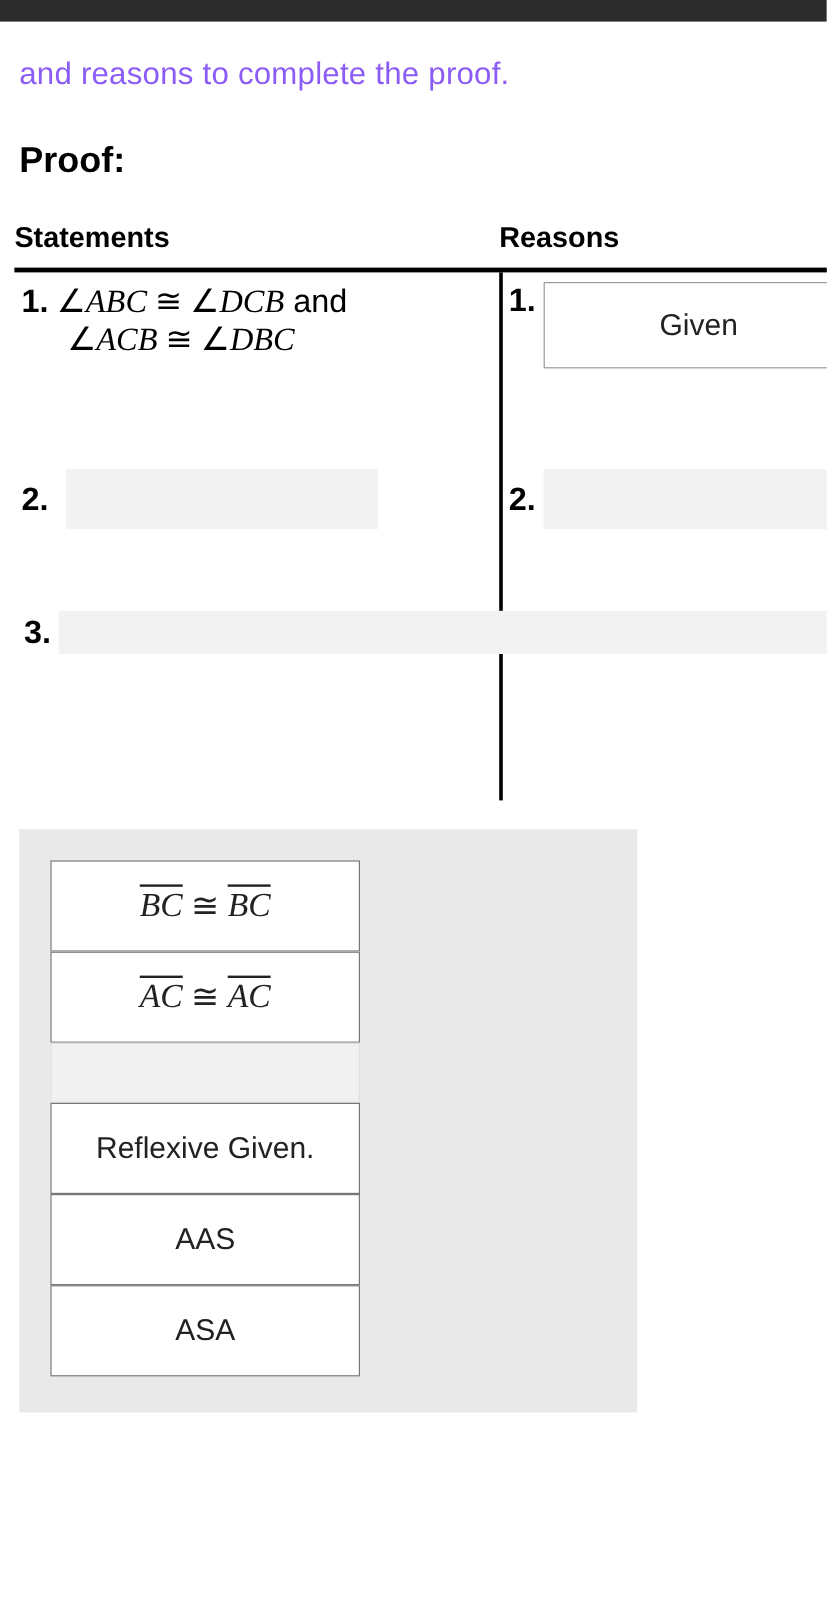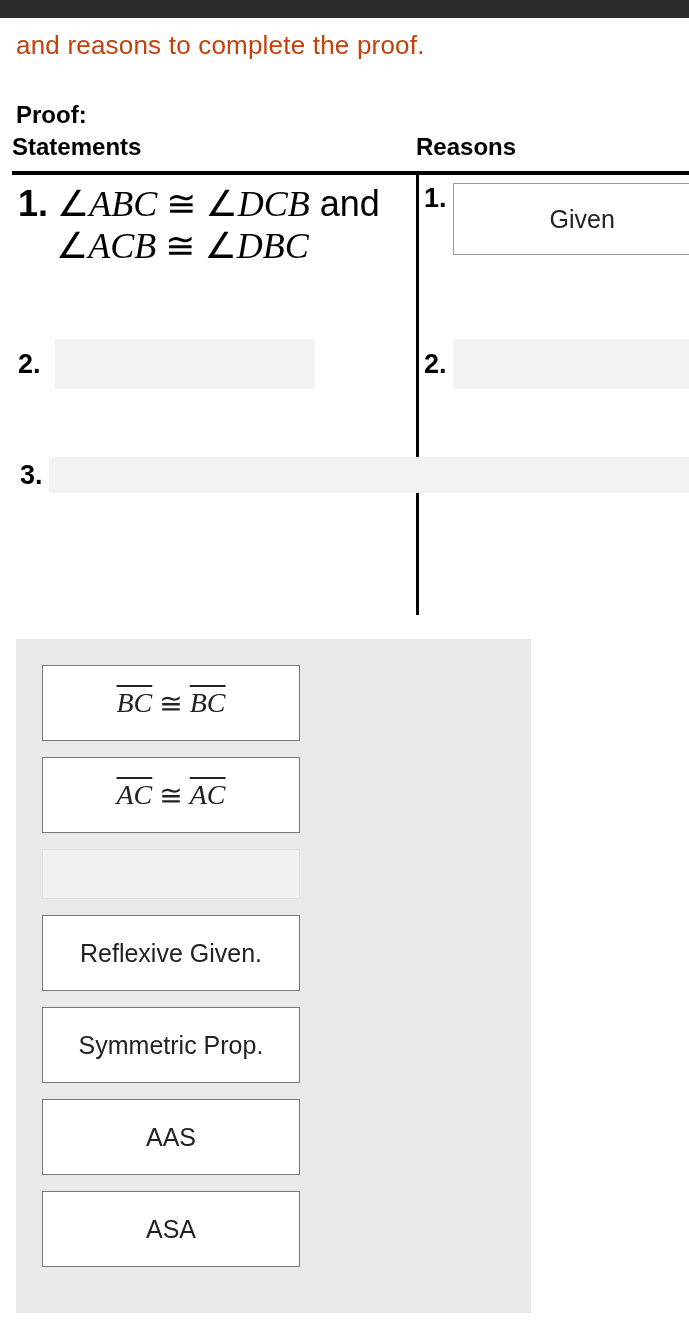--- a/index.html
+++ b/index.html
@@ -16,26 +16,28 @@
     height: 18px;
     background: #2b2b2b;
     width: 100%;
   }
   .content {
     padding: 12px 16px 0 16px;
   }
   .intro-line {
     font-size: 26px;
     letter-spacing: 0.2px;
-    color: #c2410c;
+    color: #8b5cf6;
+    margin-top: 16px;
   }
   .proof-heading {
-    font-size: 24px;
+    font-size: 30px;
     font-weight: 700;
     margin-top: 40px;
+    margin-bottom: 30px;
   }
 
   
   .proof-table {
     position: relative;
     width: 700px;
     margin-left: -4px;
   }
   .pt-headers {
     display:flex;
@@ -60,21 +62,21 @@
   }
   .pt-row {
     position:absolute;
     display:flex;
     width:100%;
   }
   .pt-cell-l { width: 404px; padding: 4px 10px 4px 6px; }
   .pt-cell-r { flex:1; padding: 4px 0 4px 8px; display:flex; }
 
   .rownum { font-weight:700; font-size:27px; margin-right:6px; }
-  .stmt { font-size:36px; font-family: "Times New Roman", serif; font-style: italic; }
+  .stmt { font-size:27px; font-family: "Times New Roman", serif; font-style: italic; }
   .stmt .up { font-style: normal; font-weight:400; font-family: -apple-system, Arial, sans-serif; }
   .stmt .bold { font-weight:700; font-style:normal; font-family:-apple-system,Arial,sans-serif;}
   .angle { font-style: normal; font-family: "Times New Roman", serif; }
   .tri   { font-style: normal; font-family: "Times New Roman", serif; }
 
   .blank-slot {
     background:#f2f2f2;
     height: 50px;
   }
   .blank-slot.stmt2 { width: 260px; margin-left: 8px; }
@@ -99,21 +101,21 @@
     margin-left: 0px;
     width: 515px;
     background:#e9e9e9;
     padding: 26px 26px 30px 26px;
   }
   .opt {
     width: 258px;
     height: 76px;
     border:1px solid #777;
     background:#fff;
-    margin-bottom: 16px;
+    margin-bottom: 0;
     display:flex;
     align-items:center;
     justify-content:center;
     font-size:25px;
     color:#222;
   }
   .opt.math { font-family:"Times New Roman",serif; font-style:italic; font-size:28px; }
   .opt.empty { background:#f1f1f1; border:1px solid #e0e0e0; height:50px; }
   .seg { text-decoration: overline; padding:0 1px; }
   .cong { font-style: normal; padding: 0 6px; }
@@ -178,18 +180,17 @@
         <span class="cong">≅</span>
         <span class="seg">BC</span>
     </div>
     <div class="opt math">
       <span class="seg">AC</span>
         <span class="cong">≅</span>
         <span class="seg">AC</span>
     </div>
     <div class="opt empty"></div>
     <div class="opt">Reflexive Given.</div>
-    <div class="opt">Symmetric Prop.</div>
     <div class="opt">AAS</div>
     <div class="opt">ASA</div>
   </div>
 
 </div>
 
 </body></html>

